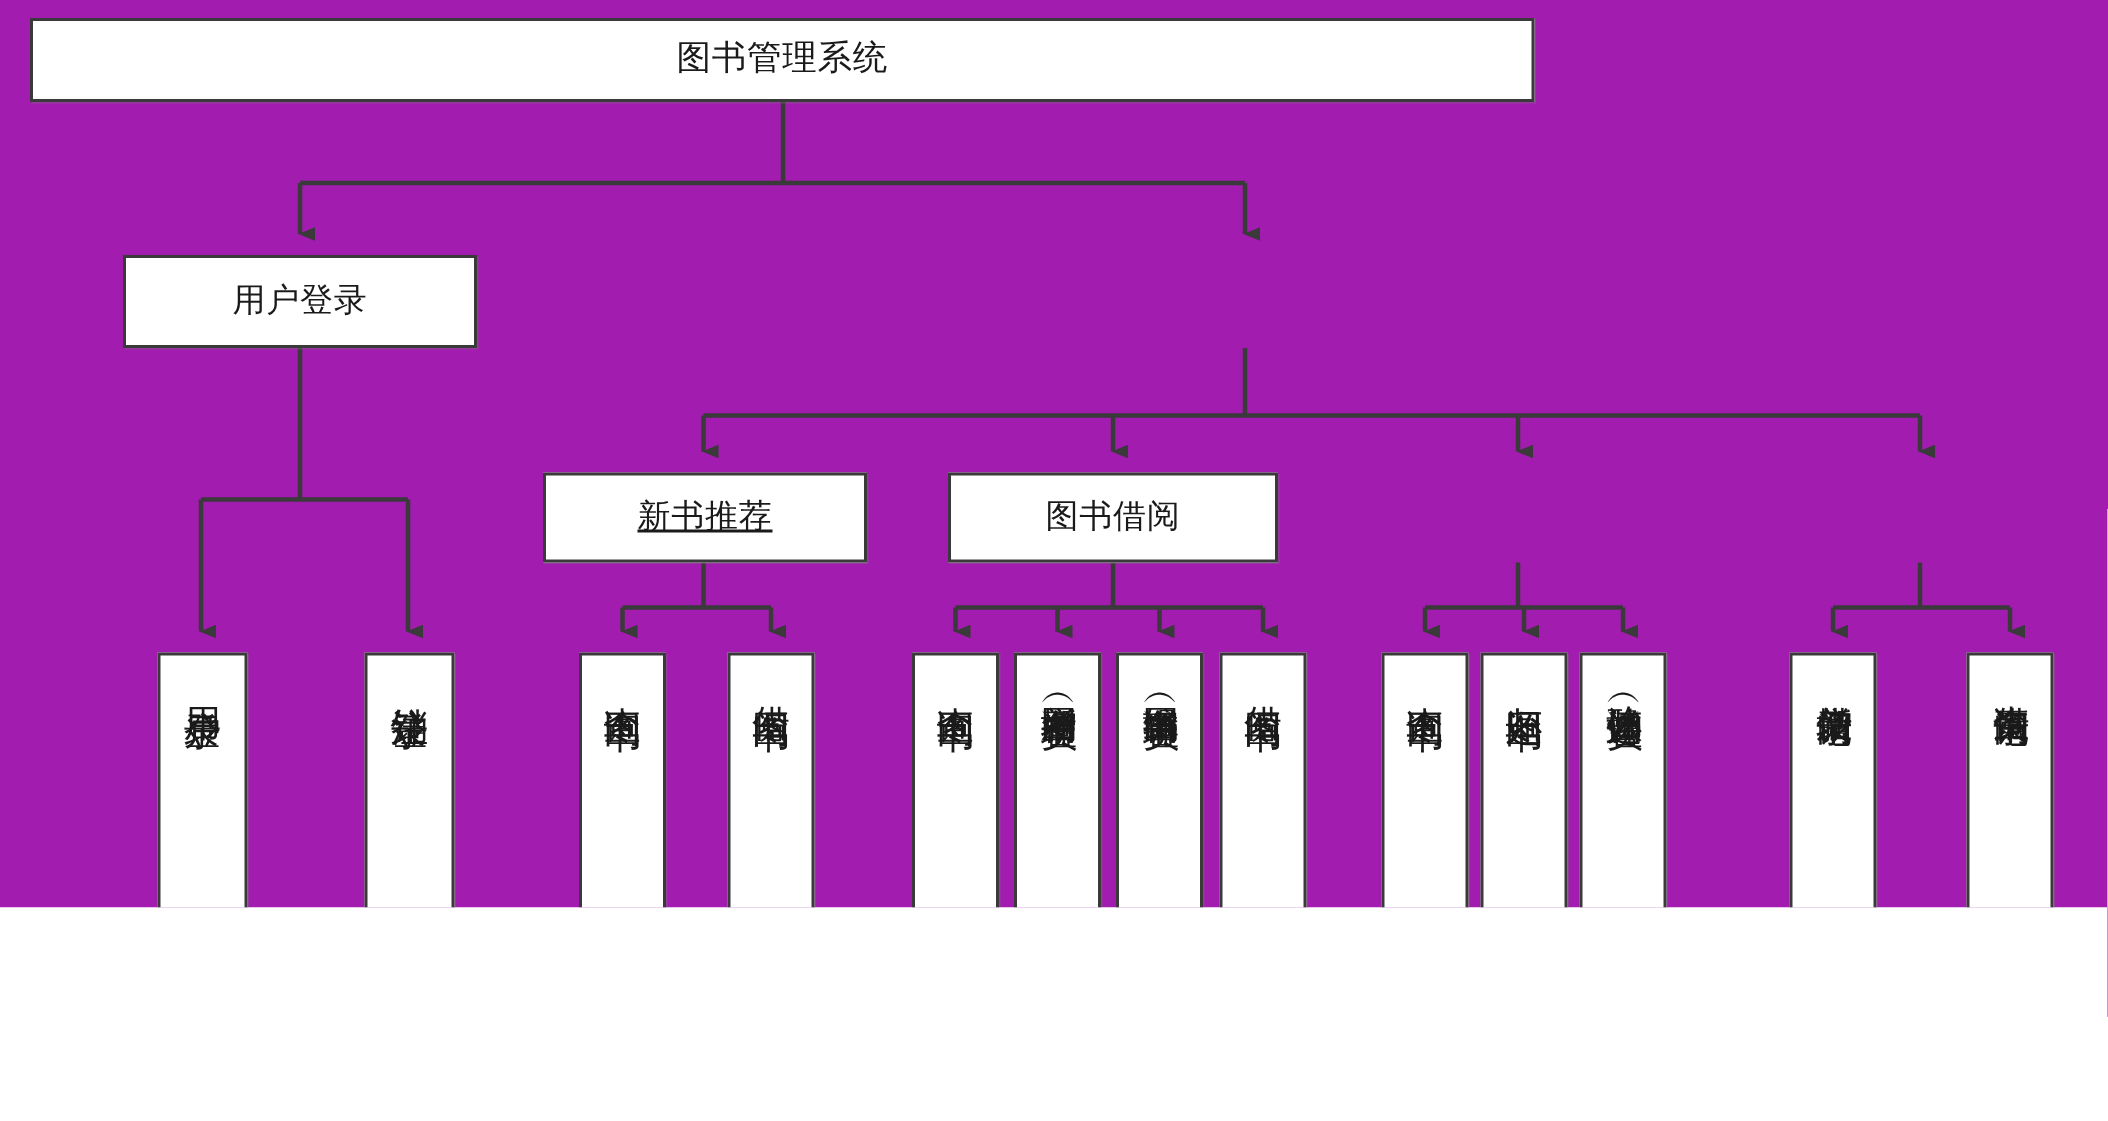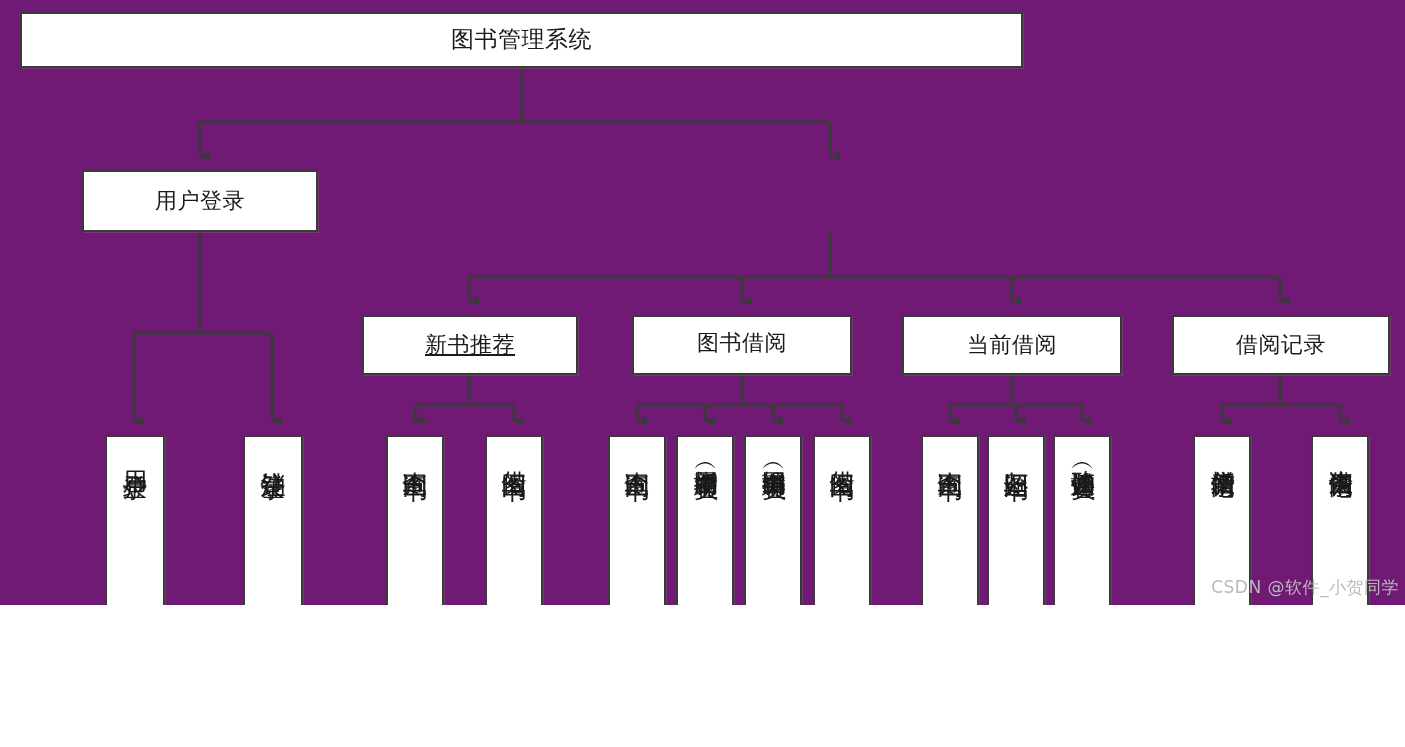--- a/index.html
+++ b/index.html
@@ -8,21 +8,21 @@
     padding: 0;
     background: #ffffff;
   }
   body {
     font-family: "DejaVu Sans", "Liberation Sans", sans-serif;
   }
   #diagram-root {
     position: relative;
     width: 1405px;
     height: 605px;
-    background: #701a75;
+    background: #a21caf;
     overflow: hidden;
   }
   #edge-layer {
     position: absolute;
     left: 0;
     top: 0;
     width: 1405px;
     height: 747px;
     pointer-events: none;
   }
@@ -136,28 +136,22 @@
     <span class="label">图书管理系统</span>
   </div>
 
   <div class="node horizontal" style="left:82px; top:170px; width:236px; height:62px;">
     <span class="label">用户登录</span>
   </div>
 
   <div class="node horizontal" style="left:362px; top:315px; width:216px; height:60px;text-decoration:underline;">
     <span class="label">新书推荐</span>
   </div>
-  <div class="node horizontal" style="left:632px; top:315px; width:220px; height:60px;font-family:Liberation Mono, monospace;">
+  <div class="node horizontal" style="left:632px; top:315px; width:220px; height:60px;">
     <span class="label">图书借阅</span>
-  </div>
-  <div class="node horizontal" style="left:902px; top:315px; width:220px; height:60px;">
-    <span class="label">当前借阅</span>
-  </div>
-  <div class="node horizontal" style="left:1172px; top:315px; width:218px; height:60px;">
-    <span class="label">借阅记录</span>
   </div>
 
   <div class="node vertical" style="left:105px; top:435px; width:60px; height:300px;">
     <span class="label">用户登录</span>
   </div>
   <div class="node vertical" style="left:243px; top:435px; width:60px; height:300px;">
     <span class="label">注销登录</span>
   </div>
 
   <div class="node vertical" style="left:386px; top:435px; width:58px; height:300px;">
@@ -190,15 +184,14 @@
     <span class="label">确认归还（管理员）</span>
   </div>
 
   <div class="node vertical tall" style="left:1193px; top:435px; width:58px; height:300px;">
     <span class="label">新增借阅记录</span>
   </div>
   <div class="node vertical tall" style="left:1311px; top:435px; width:58px; height:300px;">
     <span class="label">查询借阅记录</span>
   </div>
 
-  <div id="watermark">CSDN @软件_小贺同学</div>
 
 </div>
 
 </body></html>

